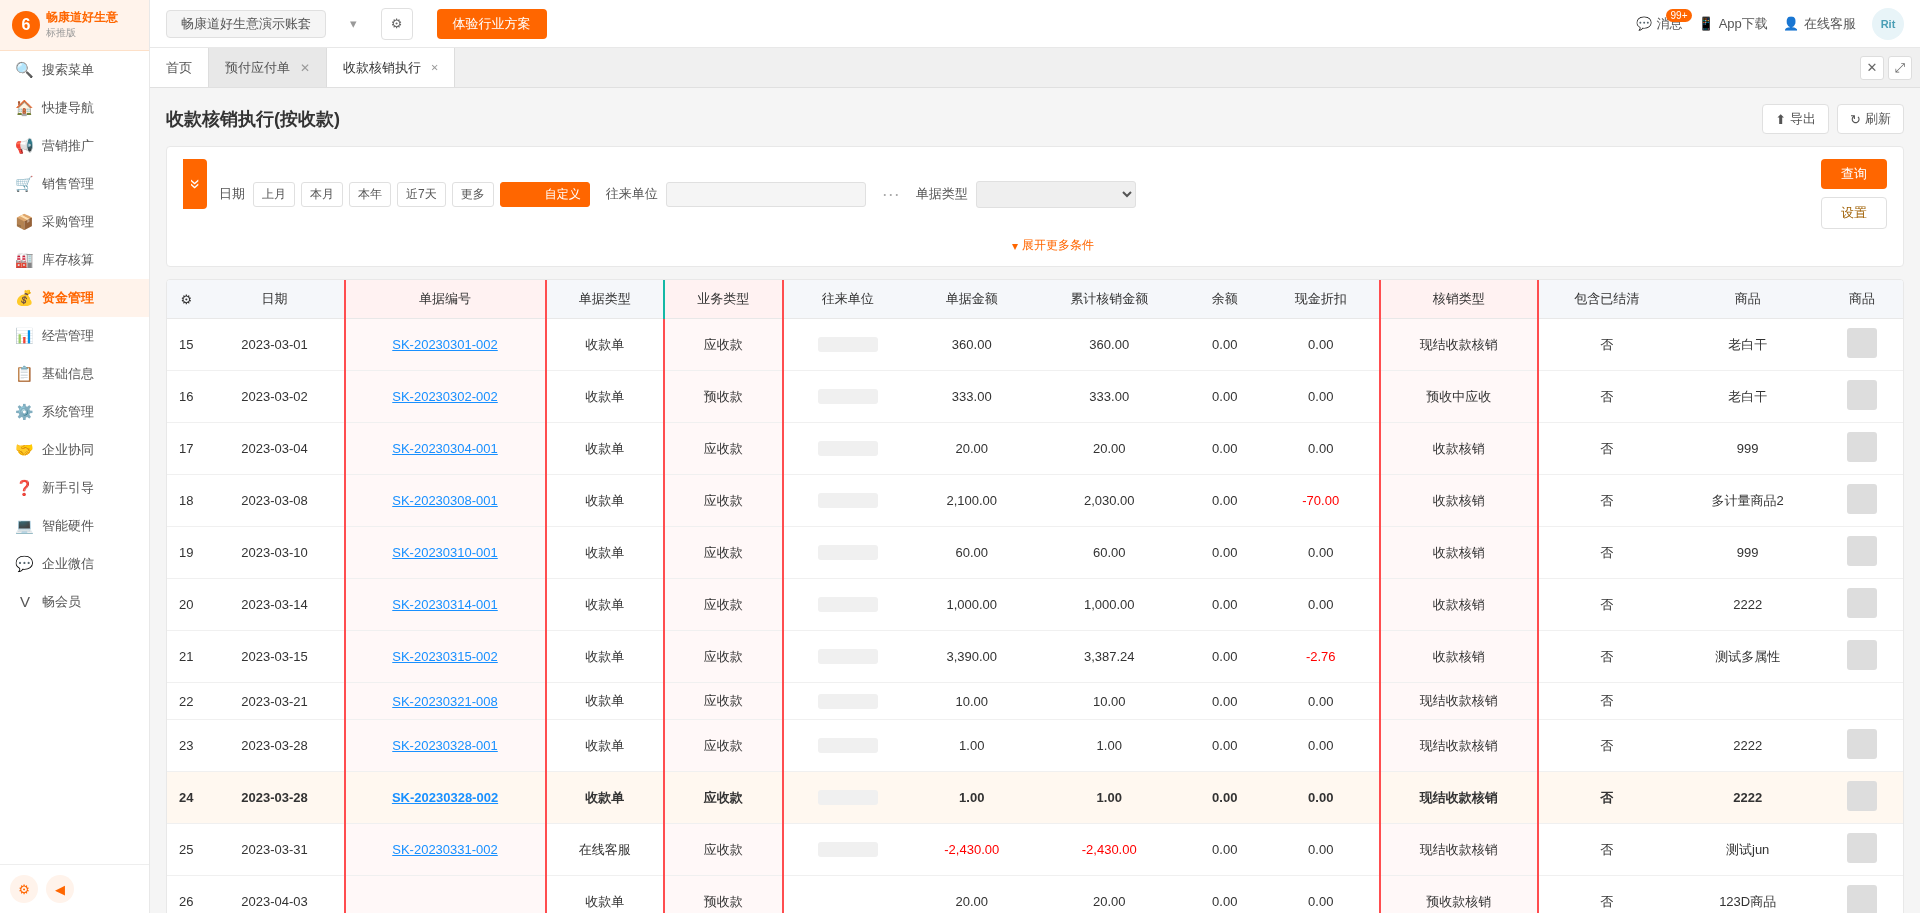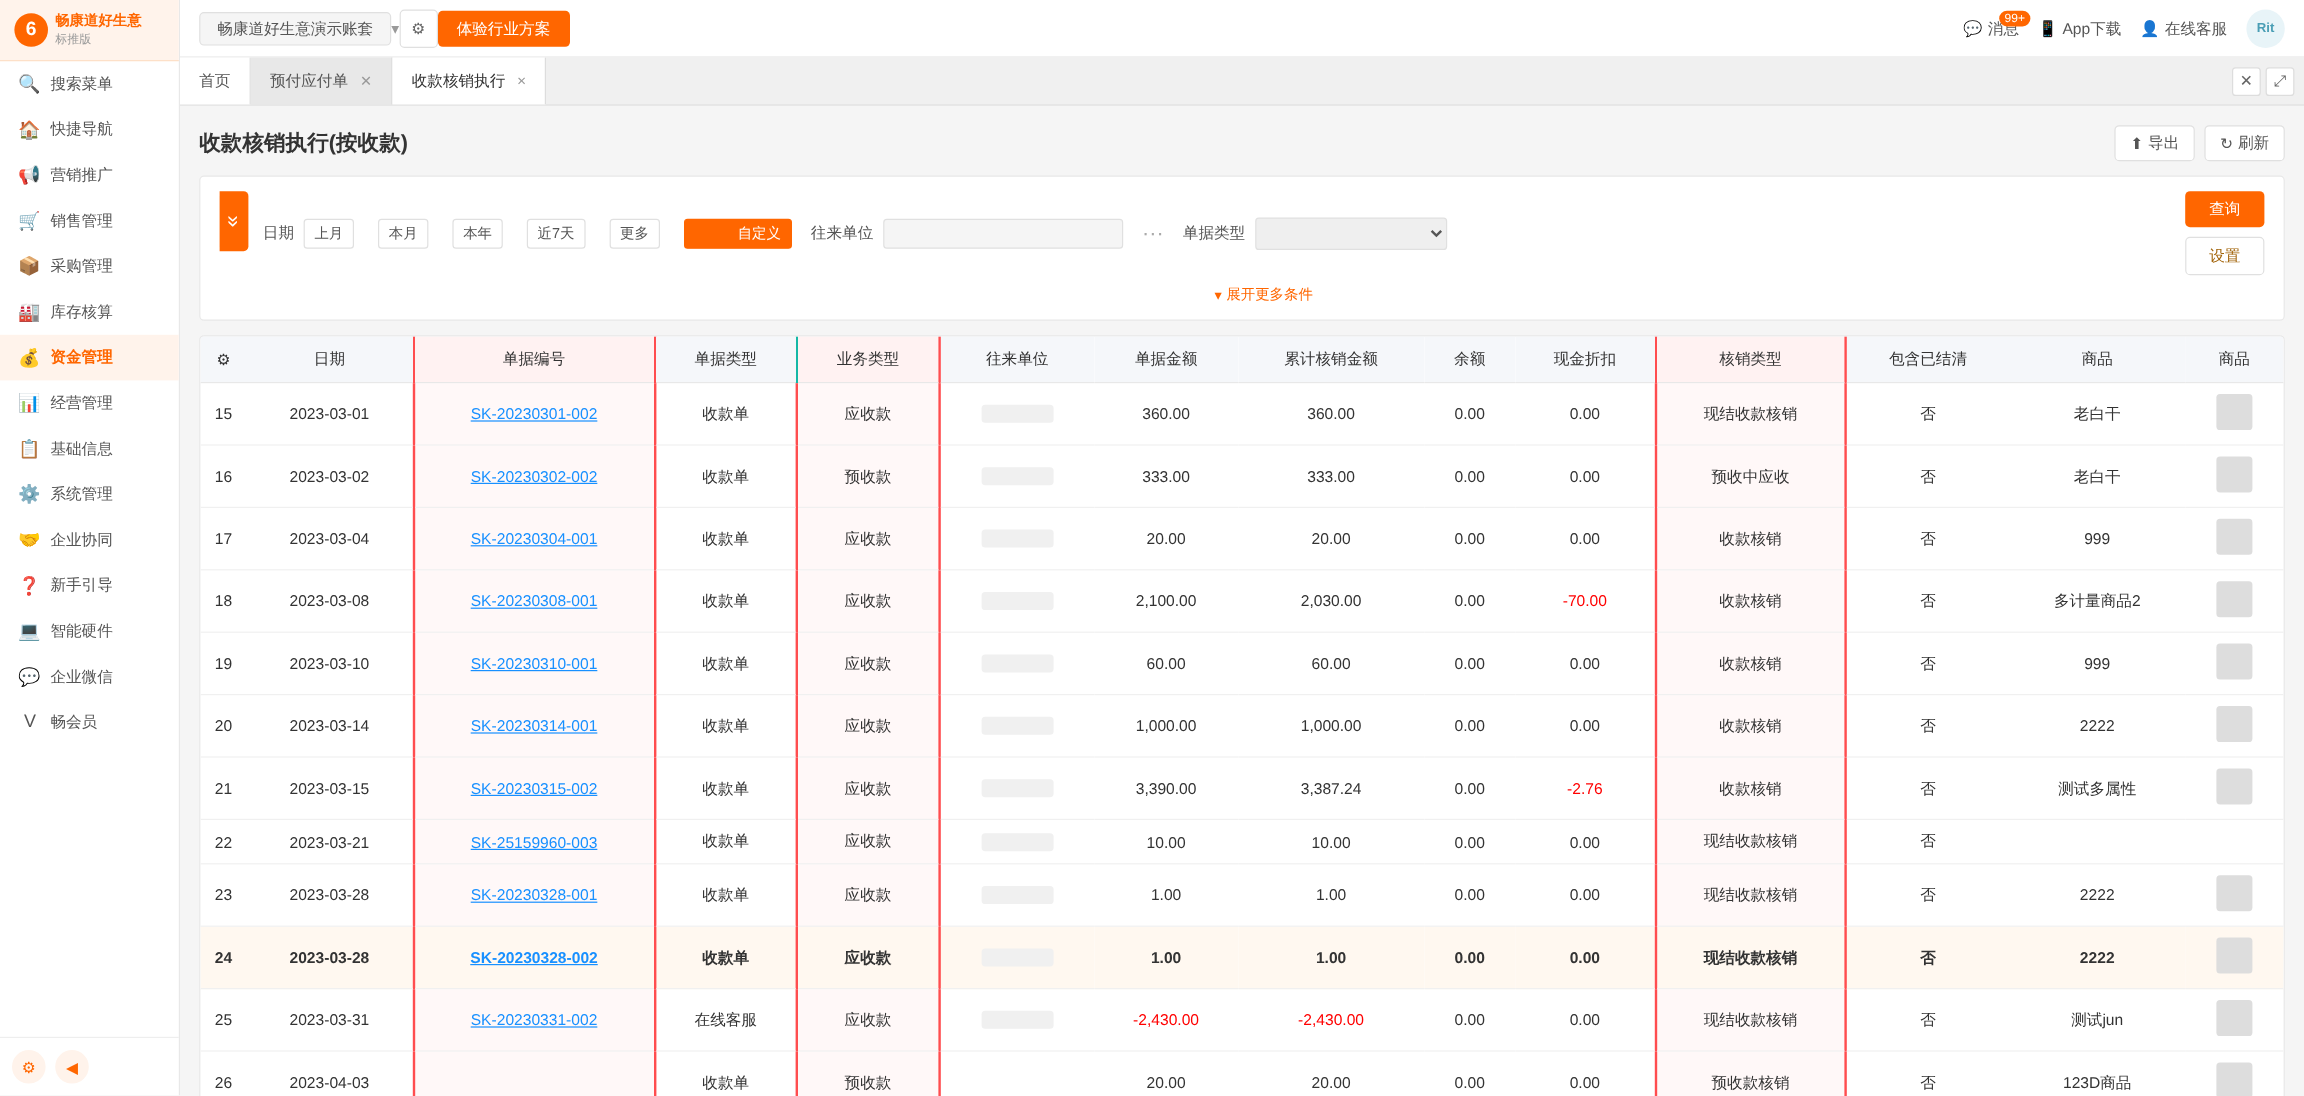--- a/index.html
+++ b/index.html
@@ -15,21 +15,21 @@
     .sidebar-item.active { background: #fff3eb; color: #f60; font-weight: bold; }
     .sidebar-item-icon { width: 18px; height: 18px; display: flex; align-items: center; justify-content: center; font-size: 15px; }
     .sidebar-bottom { margin-top: auto; padding: 10px; display: flex; align-items: center; gap: 8px; border-top: 1px solid #eee; }
     .sidebar-bottom-icon { width: 28px; height: 28px; background: #fff3eb; border-radius: 50%; display: flex; align-items: center; justify-content: center; cursor: pointer; color: #f60; }
 
     
     .main { flex: 1; display: flex; flex-direction: column; overflow: hidden; }
 
     
     .topbar { height: 48px; background: #fff; border-bottom: 1px solid #e8e8e8; display: flex; align-items: center; padding: 0 16px; gap: 12px; }
-    .topbar-workspace { flex: 1; display: flex; align-items: center; gap: 0; }
+    .topbar-workspace { flex: 1; display: flex; align-items: center; gap: 24px; }
     .workspace-name { background: #f5f5f5; border: 1px solid #e0e0e0; border-radius: 4px; padding: 4px 12px; font-size: 13px; color: #555; min-width: 160px; text-align: center; }
     .workspace-arrow { color: #999; }
     .gear-btn { width: 32px; height: 32px; border: 1px solid #e0e0e0; border-radius: 4px; display: flex; align-items: center; justify-content: center; cursor: pointer; color: #666; }
     .solution-btn { background: #f60; color: #fff; border: none; border-radius: 4px; padding: 6px 16px; font-size: 13px; cursor: pointer; }
     .topbar-right { display: flex; align-items: center; gap: 16px; }
     .topbar-msg { display: flex; align-items: center; gap: 4px; color: #555; font-size: 13px; cursor: pointer; position: relative; }
     .msg-badge { background: #f60; color: #fff; border-radius: 10px; font-size: 10px; padding: 1px 5px; position: absolute; top: -6px; right: -10px; }
     .topbar-app { display: flex; align-items: center; gap: 4px; color: #555; font-size: 13px; cursor: pointer; }
     .topbar-service { display: flex; align-items: center; gap: 4px; color: #555; font-size: 13px; cursor: pointer; }
     .user-avatar { width: 32px; height: 32px; background: #e8f4f8; border-radius: 50%; display: flex; align-items: center; justify-content: center; font-size: 11px; color: #4a9eb5; font-weight: bold; cursor: pointer; }
@@ -48,21 +48,21 @@
     .page-header { display: flex; align-items: center; justify-content: space-between; margin-bottom: 12px; gap: 44px; }
     .page-title { font-size: 18px; font-weight: bold; color: #333; }
     .page-actions { display: flex; gap: 8px; }
     .action-btn { display: flex; align-items: center; gap: 4px; padding: 5px 12px; border: 1px solid #e0e0e0; border-radius: 4px; background: #fff; cursor: pointer; color: #555; font-size: 13px; }
 
     
     .filter-bar { background: #fff; border: 1px solid #e8e8e8; border-radius: 4px; padding: 12px 16px; margin-bottom: 12px; }
     .filter-row { display: flex; align-items: center; gap: 16px; flex-wrap: wrap; }
     .filter-group { display: flex; align-items: center; gap: 8px; }
     .filter-label { color: #555; white-space: nowrap; }
-    .filter-dates { display: flex; align-items: center; gap: 20px; }
+    .filter-dates { display: flex; align-items: center; gap: 6px; }
     .filter-date-btn { padding: 3px 8px; border: 1px solid #e0e0e0; border-radius: 3px; cursor: pointer; color: #555; font-size: 12px; background: #fff; }
     .filter-date-btn.custom { background: #f60; color: #fff; border-color: #f60; padding-left: 44px; }
     .filter-date-range { color: #f60; font-size: 12px; }
     .filter-input { border: 1px solid #e0e0e0; border-radius: 3px; padding: 4px 8px; font-size: 13px; color: #555; min-width: 180px; }
     .filter-select { border: 1px solid #e0e0e0; border-radius: 3px; padding: 4px 8px; font-size: 13px; color: #555; min-width: 160px; }
     .filter-dots { color: #aaa; font-size: 18px; cursor: pointer; }
     .expand-btn { display: flex; align-items: center; gap: 4px; color: #f60; font-size: 12px; cursor: pointer; margin: 8px auto 0; width: fit-content; }
     .query-btn { background: #f60; color: #fff; border: none; border-radius: 4px; padding: 6px 20px; font-size: 13px; cursor: pointer; }
     .set-btn { background: #fff; color: #a16207; border: 1px solid #e0e0e0; border-radius: 4px; padding: 6px 16px; font-size: 13px; cursor: pointer; margin-top: 4px; }
 
@@ -394,21 +394,21 @@
       <td>0.00</td>
       <td class="negative">-2.76</td>
       <td class="col-highlight-nc">收款核销</td>
       <td>否</td>
       <td>测试多属性</td>
       <td><span class="img-thumb"></span></td>
     </tr>
             <tr>
       <td>22</td>
       <td>2023-03-21</td>
-      <td class="col-highlight"><span class="link-cell">SK-25159960-003</span></td>
+      <td class="col-highlight"><span class="link-cell">SK-20230321-008</span></td>
       <td>收款单</td>
       <td class="col-highlight-biz">应收款</td>
       <td><span class="blurred">&nbsp;&nbsp;&nbsp;&nbsp;&nbsp;&nbsp;&nbsp;&nbsp;</span></td>
       <td class="">10.00</td>
       <td class="">10.00</td>
       <td>0.00</td>
       <td class="">0.00</td>
       <td class="col-highlight-nc">现结收款核销</td>
       <td>否</td>
       <td></td>

